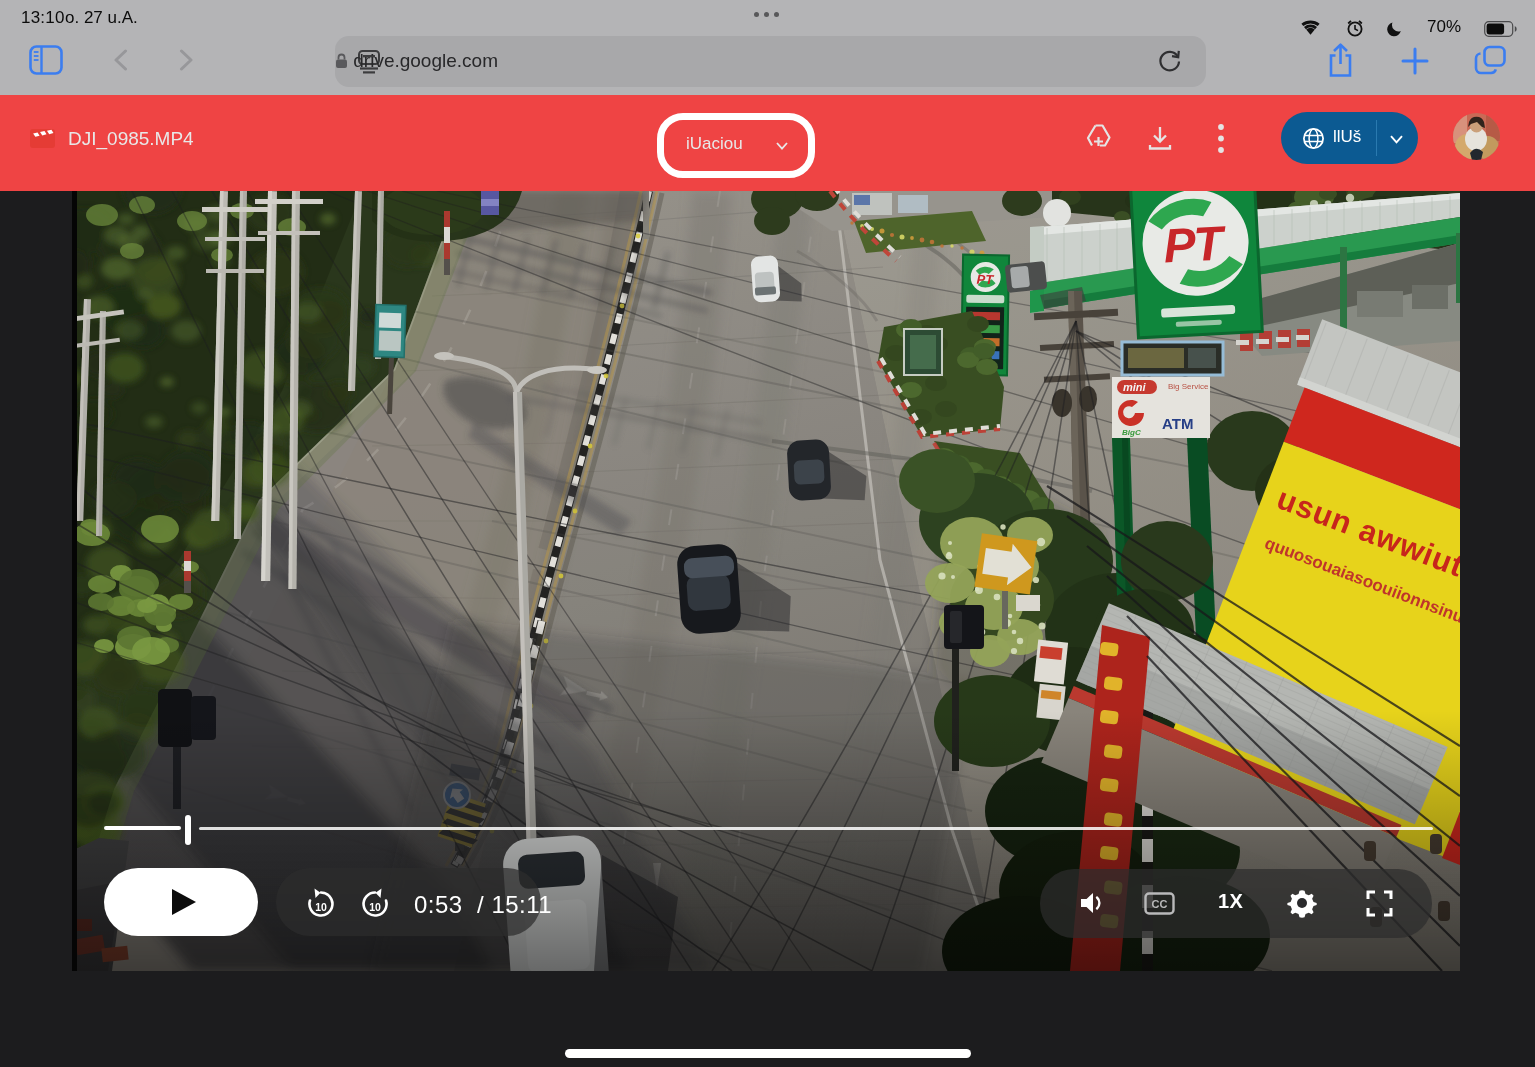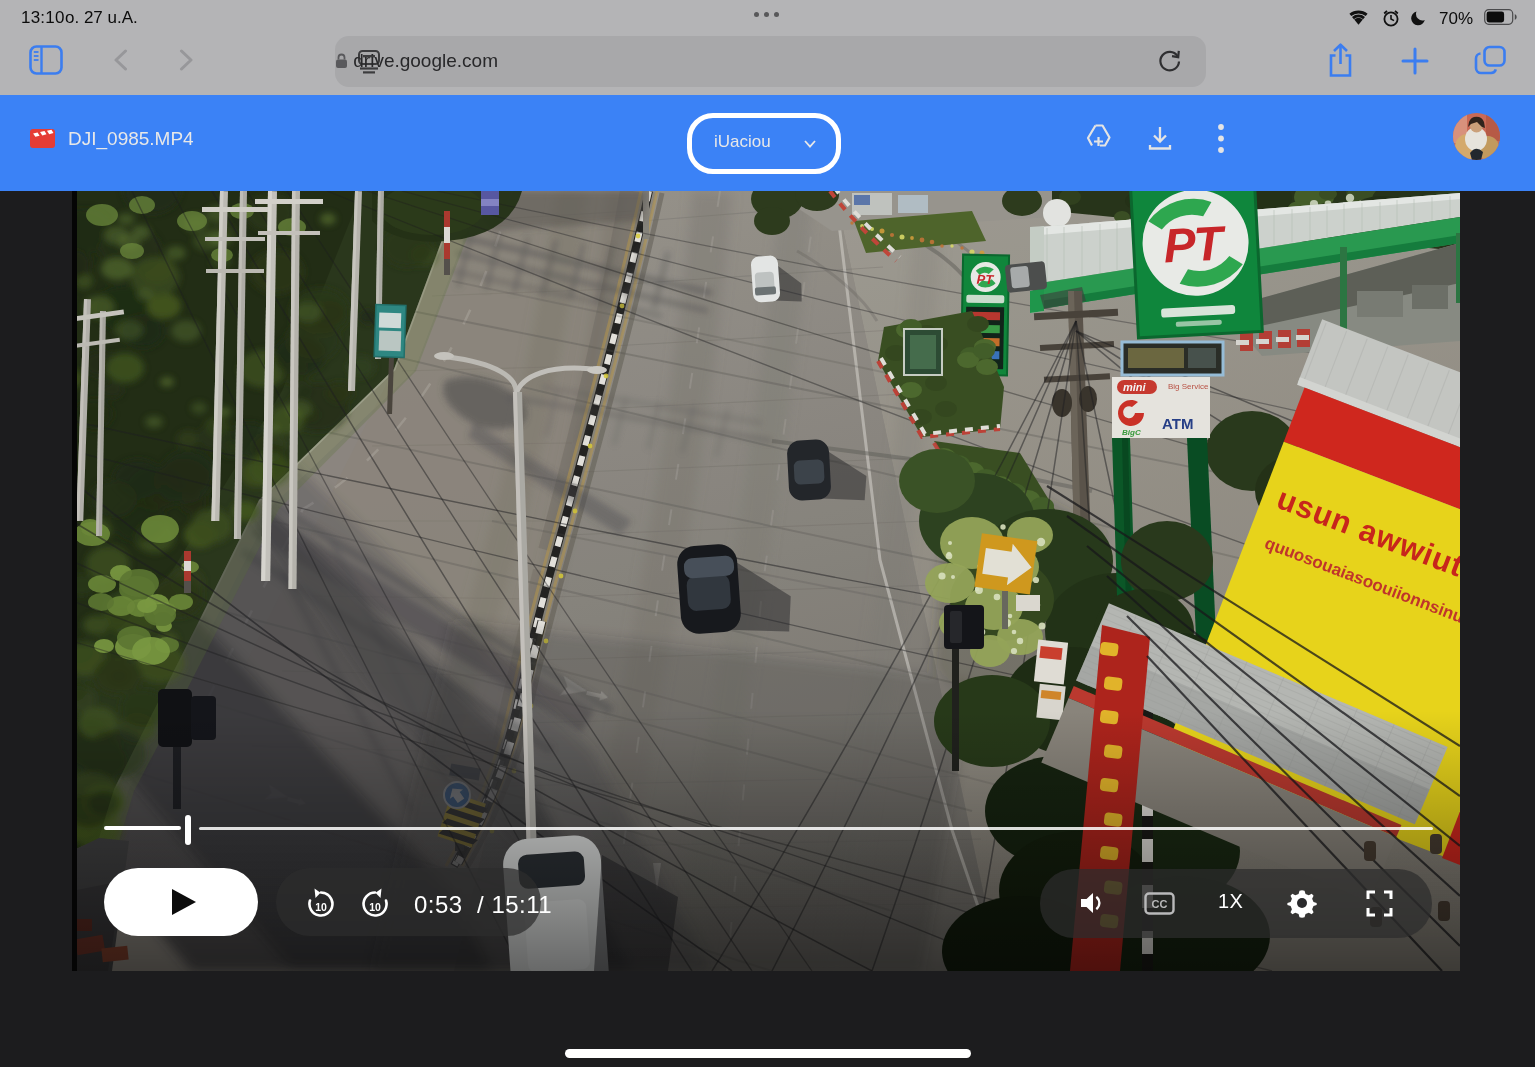--- a/index.html
+++ b/index.html
@@ -1,41 +1,41 @@
 <!DOCTYPE html>
 <html><head><meta charset="utf-8"><style>
 html,body{margin:0;padding:0}
 body{width:1535px;height:1067px;background:#1c1c1e;font-family:"Liberation Sans",sans-serif;overflow:hidden;position:relative}
 
 #topbar{position:absolute;top:0;left:0;width:1535px;height:95px;background:#b4b4b6}
 #topbar .time{position:absolute;left:21px;top:8px;font-size:17px;font-weight:normal;color:#0b0b0b;letter-spacing:.2px}
 #topbar .date{position:absolute;left:65px;top:8px;font-size:17px;color:#0b0b0b}
 #dots{position:absolute;left:754px;top:12px;display:flex;gap:5px}
 #dots i{width:5px;height:5px;border-radius:50%;background:#58585a;display:block}
-.statR{position:absolute;top:9px;height:20px;display:flex;align-items:flex-start;gap:11px;right:18px}
+.statR{position:absolute;top:17px;height:20px;display:flex;align-items:flex-end;gap:23px;right:18px}
 .statR .pct{font-size:17px;color:#0b0b0b}
 #urlbar{position:absolute;left:335px;top:36px;width:871px;height:51px;border-radius:14px;background:#a8a8aa}
 
-#dhdr{position:absolute;top:95px;left:0;width:1535px;height:96px;background:#3b82f6}
+#dhdr{position:absolute;top:95px;left:0;width:1535px;height:96px;background:#ef4444}
 #clap{position:absolute;left:30px;top:34px;width:25px;height:19px;background:#e53c35;border-radius:3px}
 #vtitle{position:absolute;left:68px;top:33px;font-size:19px;color:#e8e8e8}
-#openwith{position:absolute;left:687px;top:18px;width:144px;height:51px;border:5px solid #ffffff;border-radius:26px;color:#e8e8e8;font-size:17px}
+#openwith{position:absolute;left:657px;top:18px;width:144px;height:51px;border:7px solid #ffffff;border-radius:26px;color:#e8e8e8;font-size:17px}
 #sharebtn{position:absolute;left:1281px;top:17px;width:137px;height:52px;border-radius:26px;background:#0c5a92;color:#fff;font-size:17px}
 #avatar{position:absolute;left:1453px;top:18px;width:47px;height:47px;border-radius:50%;overflow:hidden}
 
 #video{position:absolute;left:72px;top:191px;width:1388px;height:780px;background:#000;overflow:hidden}
 #vgrad{position:absolute;left:0;bottom:0;width:100%;height:260px;background:linear-gradient(rgba(0,0,0,0),rgba(0,0,0,.55));}
 
 .ctlpanel{position:absolute;border-radius:34px;background:rgba(44,44,45,.72)}
 #playbtn{position:absolute;left:32px;top:677px;width:154px;height:68px;background:#fff;border-radius:34px}
 #playbtn:after{content:"";position:absolute;left:68px;top:21px;border-left:24px solid #0c0c0c;border-top:13px solid transparent;border-bottom:13px solid transparent}
 #midpanel{left:204px;top:677px;width:265px;height:68px}
 #rightpanel{left:968px;top:678px;width:392px;height:69px}
 #timetxt{position:absolute;left:342px;top:700px;font-size:24px;color:#fff;letter-spacing:.5px}
-#onex{position:absolute;left:1146px;top:699px;font-size:20px;font-weight:normal;color:#fff;letter-spacing:.5px}
+#onex{position:absolute;left:1146px;top:699px;font-size:20px;font-weight:bold;color:#fff;letter-spacing:.5px}
 
 #prog1{position:absolute;left:32px;top:635px;width:77px;height:4px;background:#fff;border-radius:2px}
 #prog2{position:absolute;left:127px;top:636px;width:1234px;height:3px;background:rgba(255,255,255,.85);border-radius:2px}
 #scrub{position:absolute;left:113px;top:624px;width:6px;height:30px;background:#fff;border-radius:3px}
 #homebar{position:absolute;left:565px;top:1049px;width:406px;height:9px;border-radius:5px;background:#fff}
 .chev{position:absolute;top:49px}
 #sidebarIc{position:absolute;left:29px;top:45px}
 .tbic{position:absolute}
 .hic{position:absolute}
 .cic{position:absolute}
@@ -132,20 +132,32 @@
     </svg>
   <svg class="hic" style="left:1147px;top:30px" width="26" height="27" viewBox="0 0 26 27">
       <path d="M13 2 V16 M7 10.5 L13 16.5 L19 10.5" fill="none" stroke="#e4e4e4" stroke-width="2.3"></path>
       <path d="M3 20 v3.5 h20 V20" fill="none" stroke="#e4e4e4" stroke-width="2.3"></path>
     </svg>
   <svg class="hic" style="left:1216px;top:28px" width="10" height="31" viewBox="0 0 10 31">
       <circle cx="5" cy="4" r="2.9" fill="#e4e4e4"></circle>
       <circle cx="5" cy="15.5" r="2.9" fill="#e4e4e4"></circle>
       <circle cx="5" cy="27" r="2.9" fill="#e4e4e4"></circle>
     </svg>
+  <div id="sharebtn">
+    <svg style="position:absolute;left:21px;top:15px" width="23" height="23" viewBox="0 0 23 23">
+        <circle cx="11.5" cy="11.5" r="9.6" fill="none" stroke="#fff" stroke-width="1.8"></circle>
+        <ellipse cx="11.5" cy="11.5" rx="4.4" ry="9.6" fill="none" stroke="#fff" stroke-width="1.5"></ellipse>
+        <path d="M2.2 8.5 h18.6 M2.2 14.5 h18.6" stroke="#fff" stroke-width="1.5"></path>
+      </svg>
+    <span style="position:absolute;left:52px;top:15px">llUš</span>
+    <div style="position:absolute;left:95px;top:8px;width:1px;height:36px;background:#2a7ab0"></div>
+    <svg style="position:absolute;left:109px;top:23px" width="13" height="9" viewBox="0 0 13 9">
+        <path d="M1 1.2 L6.5 7.4 L12 1.2" fill="none" stroke="#fff" stroke-width="1.9"></path>
+      </svg>
+  </div>
   <div id="avatar">
     <svg width="47" height="47" viewBox="0 0 47 47">
       <rect width="47" height="47" fill="#c96a56"></rect>
       <rect x="0" y="0" width="14" height="30" fill="#d8917c"></rect>
       <rect x="33" y="2" width="14" height="26" fill="#b65a46"></rect>
       <ellipse cx="14" cy="34" rx="12" ry="13" fill="#d4a96c"></ellipse>
       <ellipse cx="35" cy="35" rx="11" ry="12" fill="#c29a5e"></ellipse>
       <ellipse cx="23" cy="26" rx="11" ry="12" fill="#e6e3dc"></ellipse>
       <circle cx="23.5" cy="13" r="6.5" fill="#caa07a"></circle>
       <path d="M16 9 a8 8 0 0 1 15 0 l1 6 -3 -1 -5 -5 -6 2 -3 3z" fill="#30241c"></path>

